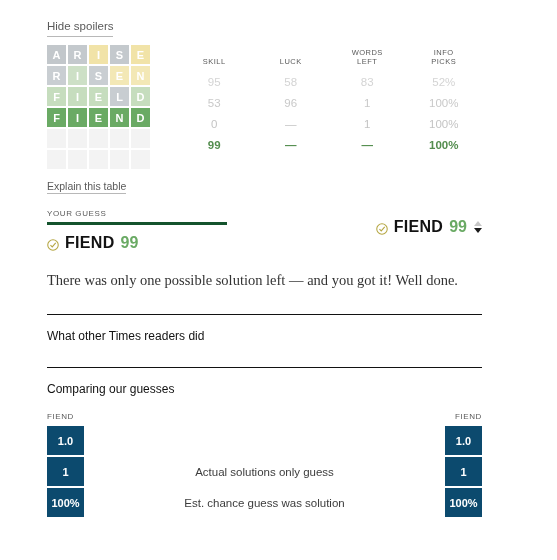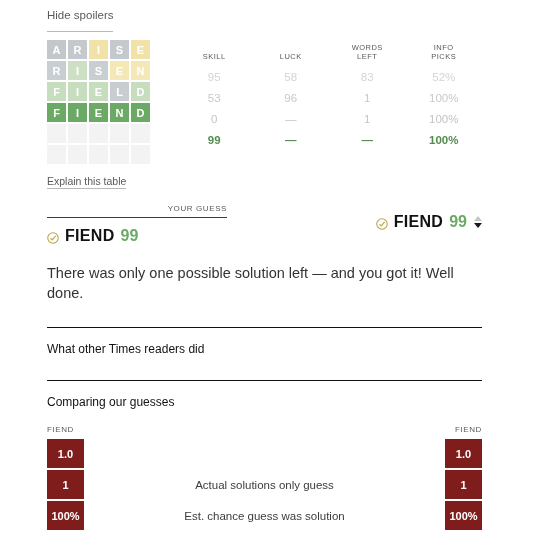--- a/index.html
+++ b/index.html
@@ -27,25 +27,25 @@
     font-size: 20px;
     font-weight: bold;
     letter-spacing: -0.2px;
     margin: 0;
     padding-top: 0px;
     line-height: 22px;
     color: #121212;
   }
   .hide-spoilers {
     display: inline-block;
-    margin-top: 9px;
+    margin-top: 20px;
     font-size: 11.5px;
     color: #5a5a5a;
     border-bottom: 1px solid #b8b8b8;
-    padding-bottom: 9px;
+    padding-bottom: 3px;
     cursor: pointer;
     line-height: 13px;
   }
 
   
   .top-section {
     display: flex;
     align-items: flex-start;
     margin-top: 8px;
   }
@@ -123,23 +123,22 @@
     justify-content: space-between;
     margin-top: 15px;
   }
   .guess-col { width: 180px; }
   .guess-col.right { text-align: right; }
   .guess-label {
     font-size: 8px;
     letter-spacing: 0.6px;
     color: #5a5a5a;
     padding-bottom: 3px;
-    border-bottom: 1px solid #14532d;
+    border-bottom: 3px solid #14532d;
     line-height: 10px;
-    text-align: right;
   }
   .guess-value {
     margin-top: 9px;
     font-size: 16px;
     font-weight: bold;
     display: flex;
     align-items: center;
     gap: 6px;
     line-height: 18px;
   }
@@ -168,21 +167,21 @@
   }
   .spin-down {
     width: 0; height: 0;
     border-left: 4px solid transparent;
     border-right: 4px solid transparent;
     border-top: 5px solid #1a1a1a;
   }
 
   
   .body-copy {
-    font-family: Liberation Sans, sans-serif;
+    font-family: Liberation Serif, serif;
     font-size: 14.5px;
     color: #333333;
     margin-top: 18px;
     line-height: 20px;
   }
 
   .rule {
     border: none;
     border-top: 1px solid #121212;
     margin: 24px 0 0 0;
@@ -212,21 +211,21 @@
   .compare-row {
     display: flex;
     align-items: stretch;
     justify-content: space-between;
     height: 29px;
     margin-bottom: 2px;
   }
   .cell {
     width: 37px;
     flex: 0 0 37px;
-    background: #7f1d1d;
+    background: #0c4a6e;
     color: #ffffff;
     font-size: 11px;
     font-weight: bold;
     display: flex;
     align-items: center;
     justify-content: center;
   }
   .compare-label {
     flex: 1 1 auto;
     display: flex;

